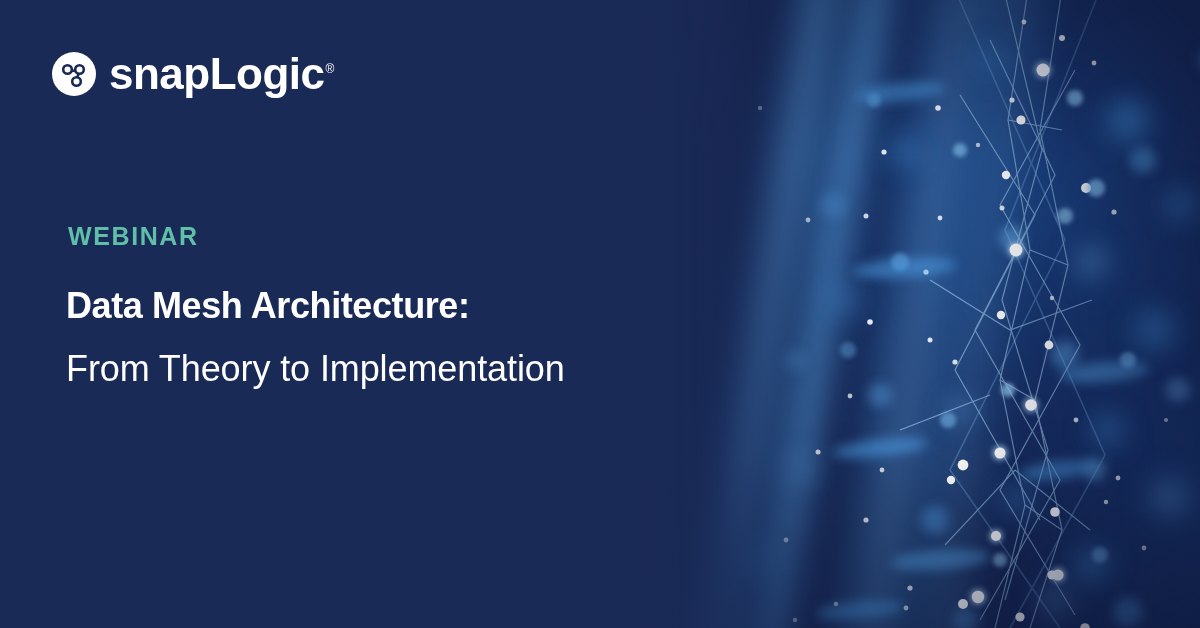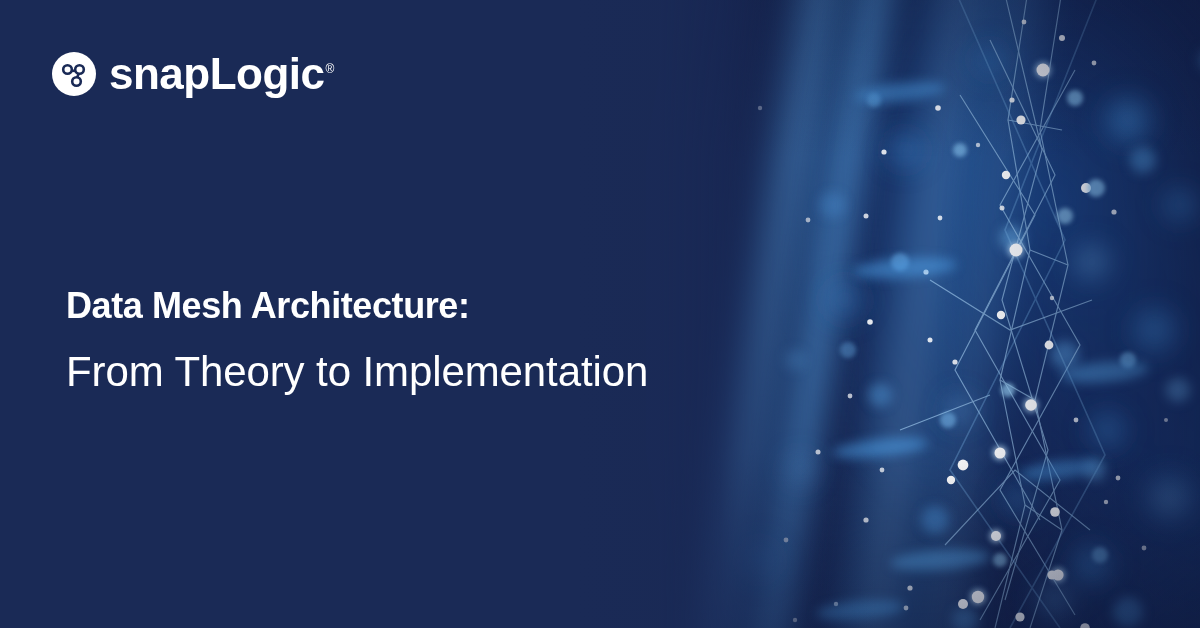--- a/index.html
+++ b/index.html
@@ -130,21 +130,21 @@
     font-weight: bold;
     letter-spacing: -0.4px;
     line-height: 1;
     white-space: nowrap;
   }
   .subhead {
     position: absolute;
     left: 66px;
     top: 351px;
     color: #ffffff;
-    font-size: 42px;
+    font-size: 36px;
     font-weight: 300;
     letter-spacing: -0.1px;
     line-height: 1;
     white-space: nowrap;
   }
 </style>
 </head>
 <body>
 
 <div class="banner">
@@ -350,17 +350,18 @@
           <circle cx="15.5" cy="17.5" r="4.3"></circle>
           <circle cx="27.5" cy="17.5" r="4.3"></circle>
           <circle cx="24.5" cy="29.5" r="4.3"></circle>
           <path d="M19.6 18.8 L23.4 18.8"></path>
           <path d="M26.6 21.7 L25.3 25.3"></path>
         </g>
       </svg>
       <div class="logo-word"><span>snapLogic</span><span class="logo-reg">®</span></div>
     </div>
 
+    <div class="eyebrow">WEBINAR</div>
     <div class="headline">Data Mesh Architecture:</div>
     <div class="subhead">From Theory to Implementation</div>
 
   </div>
 </div>
 
 </body></html>

